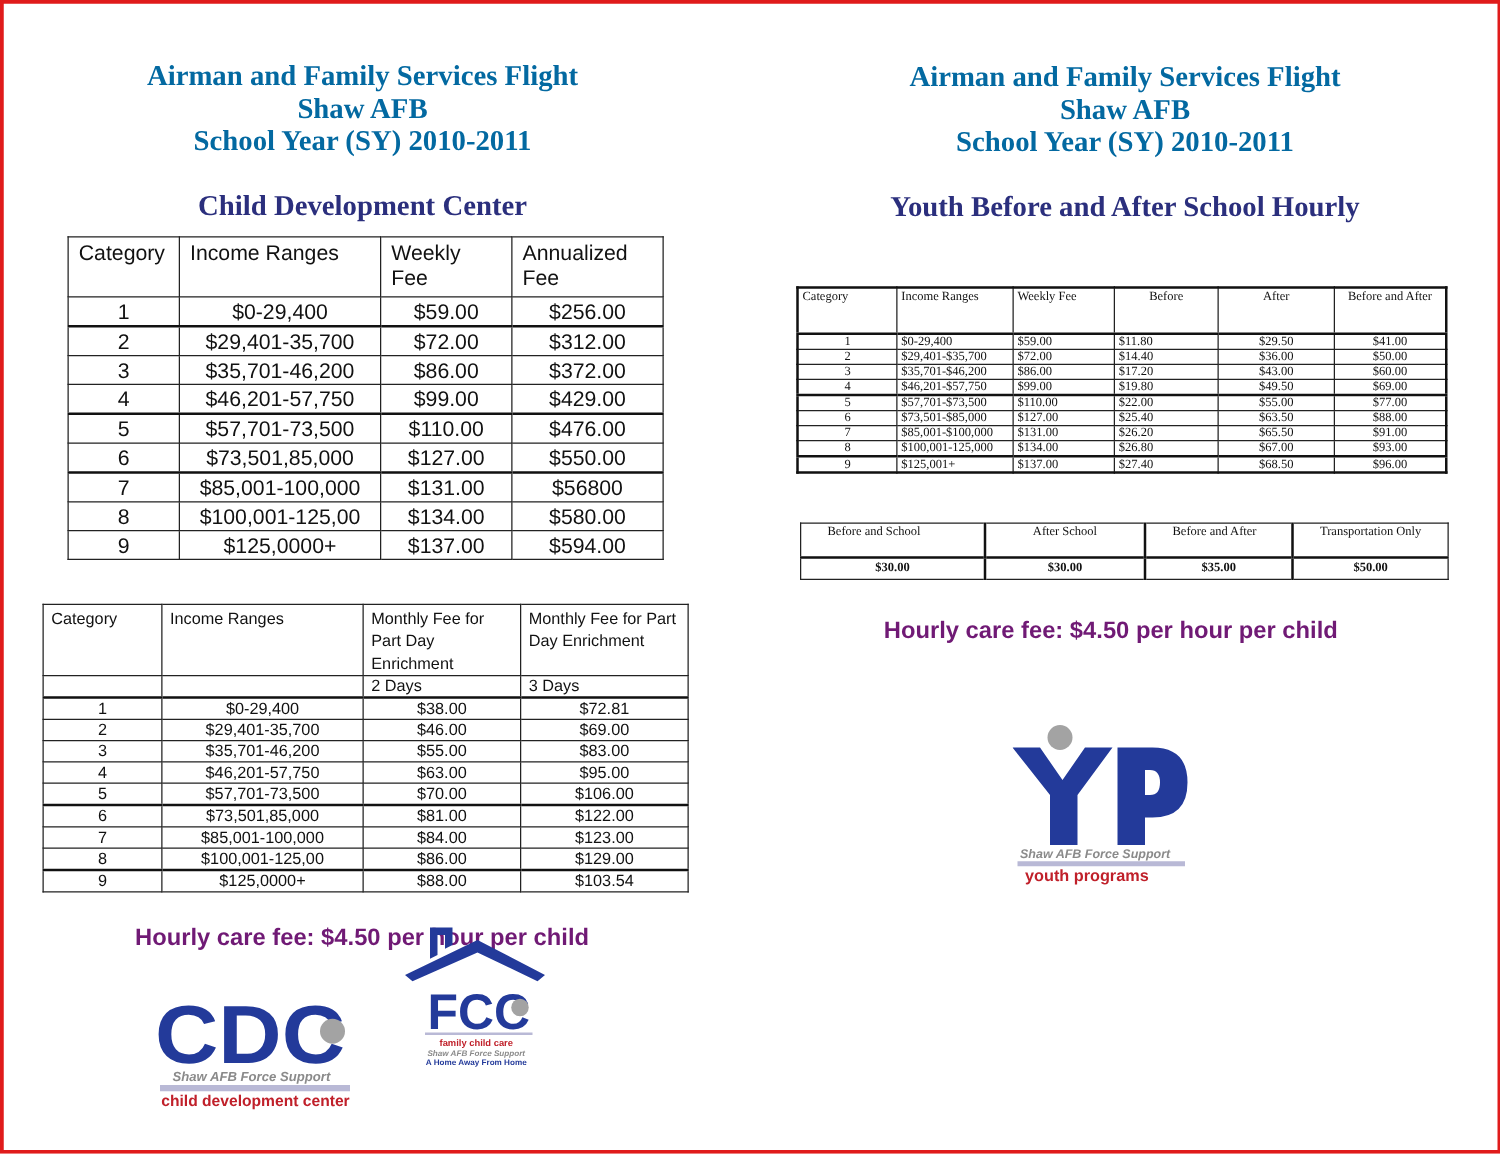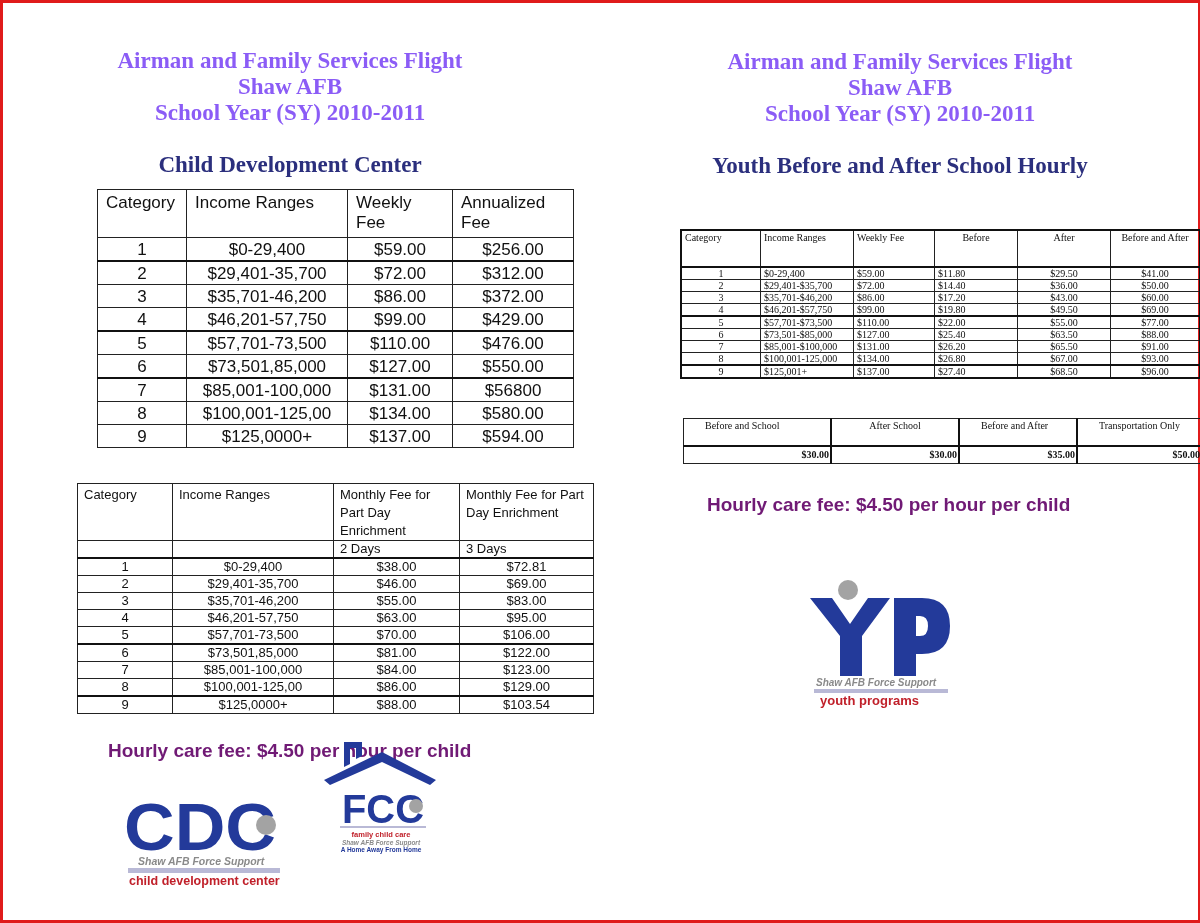--- a/index.html
+++ b/index.html
@@ -1,21 +1,21 @@
 <!DOCTYPE html>
 <html><head>
 <meta charset="utf-8">
 <style>
   html, body { margin: 0; padding: 0; background: #ffffff; }
   body { width: 1200px; height: 923px; position: relative; overflow: hidden; }
   .frame { position: absolute; left: 0; top: 0; width: 1200px; height: 923px; box-sizing: border-box; border: 3px solid #e01b1b; border-right-width: 2px; }
-  .title-block { position: absolute; text-align: center; font-family: "Liberation Serif", serif; font-weight: bold; color: #8b5cf6; font-size: 23px; line-height: 26px; }
+  .title-block { position: absolute; text-align: center; font-family: "Liberation Serif", serif; font-weight: bold; color: #0369a1; font-size: 23px; line-height: 26px; }
   .title-block div { white-space: nowrap; }
   .section-title { position: absolute; text-align: center; font-family: "Liberation Serif", serif; font-weight: bold; color: #2b2f7d; font-size: 23px; white-space: nowrap; }
-  table { border-collapse: collapse; position: absolute; margin-left: 43px; }
+  table { border-collapse: collapse; position: absolute; }
   
   #cdc-weekly { left: 54px; top: 189px; width: 477px; font-family: "Liberation Sans", sans-serif; font-size: 17px; color: #111; }
   #cdc-weekly th, #cdc-weekly td { border: 1px solid #222; padding: 0 8px; }
   #cdc-weekly th { font-weight: normal; text-align: left; vertical-align: top; height: 44px; padding-top: 3px; line-height: 20px; }
   #cdc-weekly td { text-align: center; height: 22px; line-height: 21px; }
   #cdc-weekly tr.thick td { border-top: 2px solid #111; }
   
   #cdc-partday { left: 34px; top: 483px; width: 517px; font-family: "Liberation Sans", sans-serif; font-size: 13px; color: #111; }
   #cdc-partday th, #cdc-partday td { border: 1px solid #222; padding: 0 6px; }
   #cdc-partday th { font-weight: normal; text-align: left; vertical-align: top; line-height: 18px; padding-top: 2px; }
@@ -30,21 +30,21 @@
   #youth-table td { height: 11px; line-height: 11px; }
   #youth-table td.c { text-align: center; }
   #youth-table td.l { text-align: left; }
   #youth-table tr.thick td { border-top: 2px solid #111; }
   #youth-table { border: 2px solid #111; }
   
   #transport-table { left: 640px; top: 418px; width: 519px; font-family: "Liberation Serif", serif; font-size: 10px; color: #111; border: 1px solid #111; }
   #transport-table th, #transport-table td { border: 1px solid #222; }
   #transport-table th { font-weight: normal; height: 24px; vertical-align: top; line-height: 12px; padding-top: 1px; }
   #transport-table th.l { text-align: left; padding-left: 21px; }
-  #transport-table td { text-align: right; font-weight: bold; height: 14px; line-height: 14px; border-top: 2px solid #111; }
+  #transport-table td { text-align: center; font-weight: bold; height: 14px; line-height: 14px; border-top: 2px solid #111; }
   #transport-table .thickv { border-right: 2px solid #111; }
   .hourly { position: absolute; font-family: "Liberation Sans", sans-serif; font-weight: bold; color: #701a75; font-size: 19px; white-space: nowrap; }
   .logo { position: absolute; }
 </style>
 </head>
 <body>
 
 <div class="frame"></div>
 
 <div class="title-block" style="left:90px; top:48px; width:400px;">

